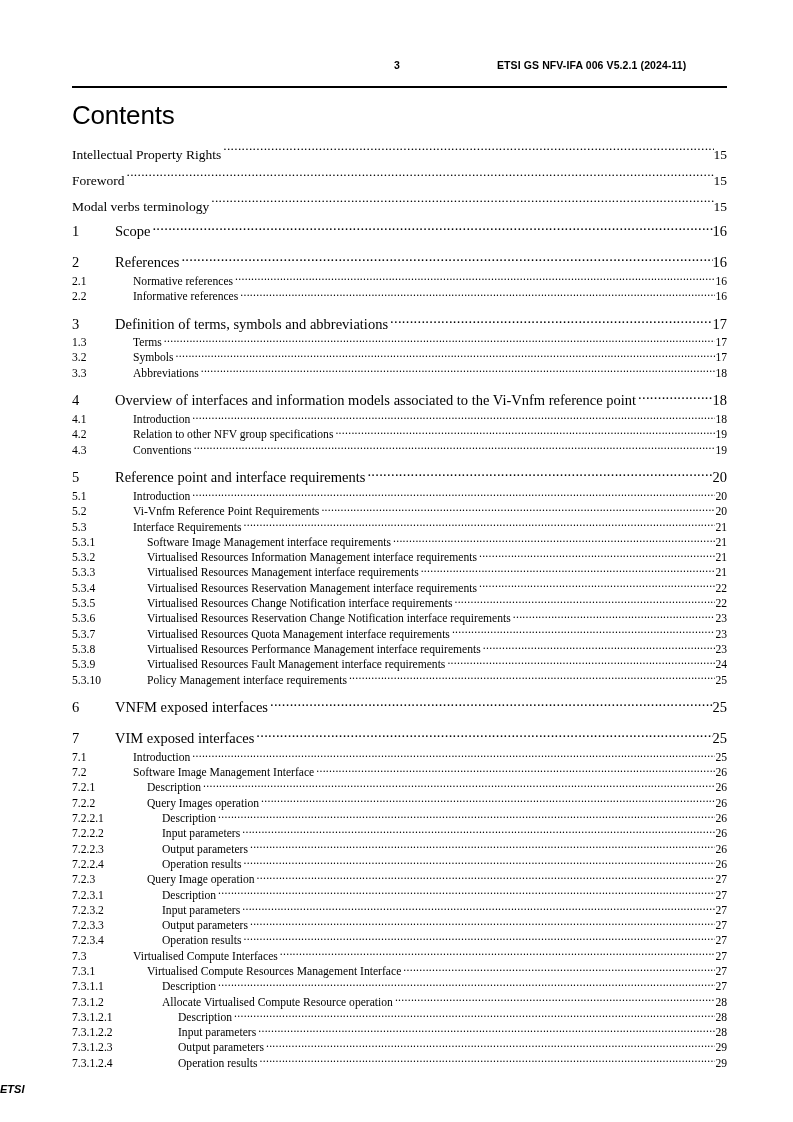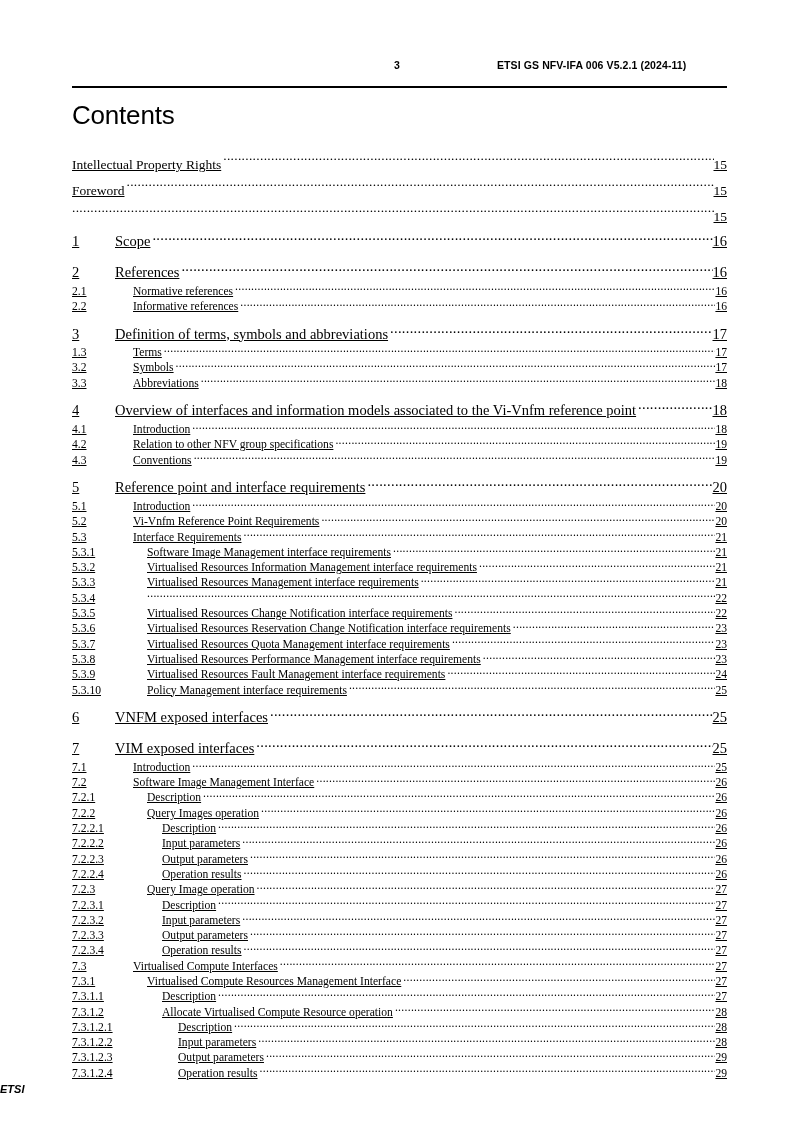--- a/index.html
+++ b/index.html
@@ -58,24 +58,23 @@
     font-family: "Liberation Sans", "DejaVu Sans", sans-serif;
     font-size: 26px;
     font-weight: normal;
     letter-spacing: -0.2px;
     line-height: 32px;
   }
 
   
   .toc {
     position: absolute;
-    top: 152px;
+    top: 142px;
     left: 72px;
     width: 655px;
-    text-decoration: underline;
   }
 
   .toc-row {
     display: flex;
     align-items: baseline;
     width: 100%;
     white-space: nowrap;
     overflow: hidden;
   }
 
@@ -203,20 +202,21 @@
         <span class="toc-page">15</span>
       </div>
       <div class="toc-row lvl0">
         <span class="toc-num"></span>
         <span class="toc-label">Foreword</span>
         <span class="toc-leader"></span>
         <span class="toc-page">15</span>
       </div>
       <div class="toc-row lvl0">
         <span class="toc-num"></span>
+        <span class="toc-label">Modal verbs terminology</span>
         <span class="toc-leader"></span>
         <span class="toc-page">15</span>
       </div>
       <div class="toc-row lvl1">
         <span class="toc-num">1</span>
         <span class="toc-label">Scope</span>
         <span class="toc-leader"></span>
         <span class="toc-page">16</span>
       </div>
       <div class="toc-row lvl1 gap-before">
@@ -322,20 +322,21 @@
         <span class="toc-page">21</span>
       </div>
       <div class="toc-row lvl3">
         <span class="toc-num">5.3.3</span>
         <span class="toc-label">Virtualised Resources Management interface requirements</span>
         <span class="toc-leader"></span>
         <span class="toc-page">21</span>
       </div>
       <div class="toc-row lvl3">
         <span class="toc-num">5.3.4</span>
+        <span class="toc-label">Virtualised Resources Reservation Management interface requirements</span>
         <span class="toc-leader"></span>
         <span class="toc-page">22</span>
       </div>
       <div class="toc-row lvl3">
         <span class="toc-num">5.3.5</span>
         <span class="toc-label">Virtualised Resources Change Notification interface requirements</span>
         <span class="toc-leader"></span>
         <span class="toc-page">22</span>
       </div>
       <div class="toc-row lvl3">

